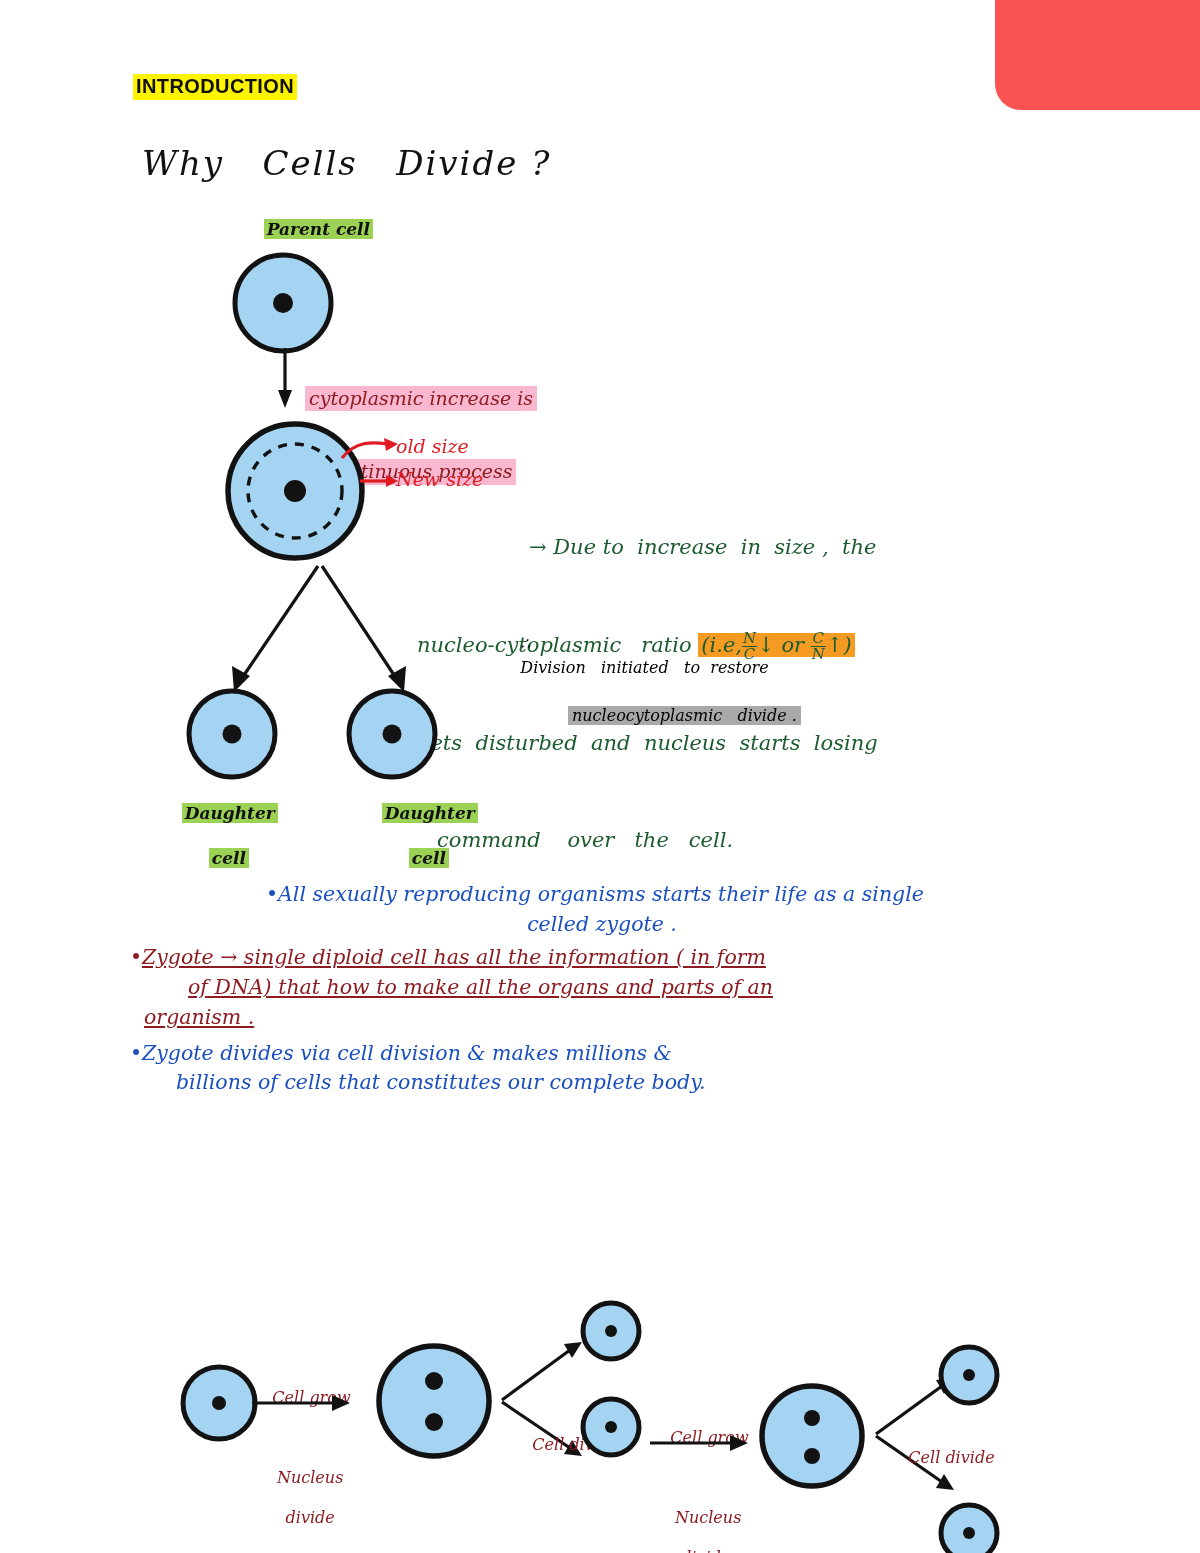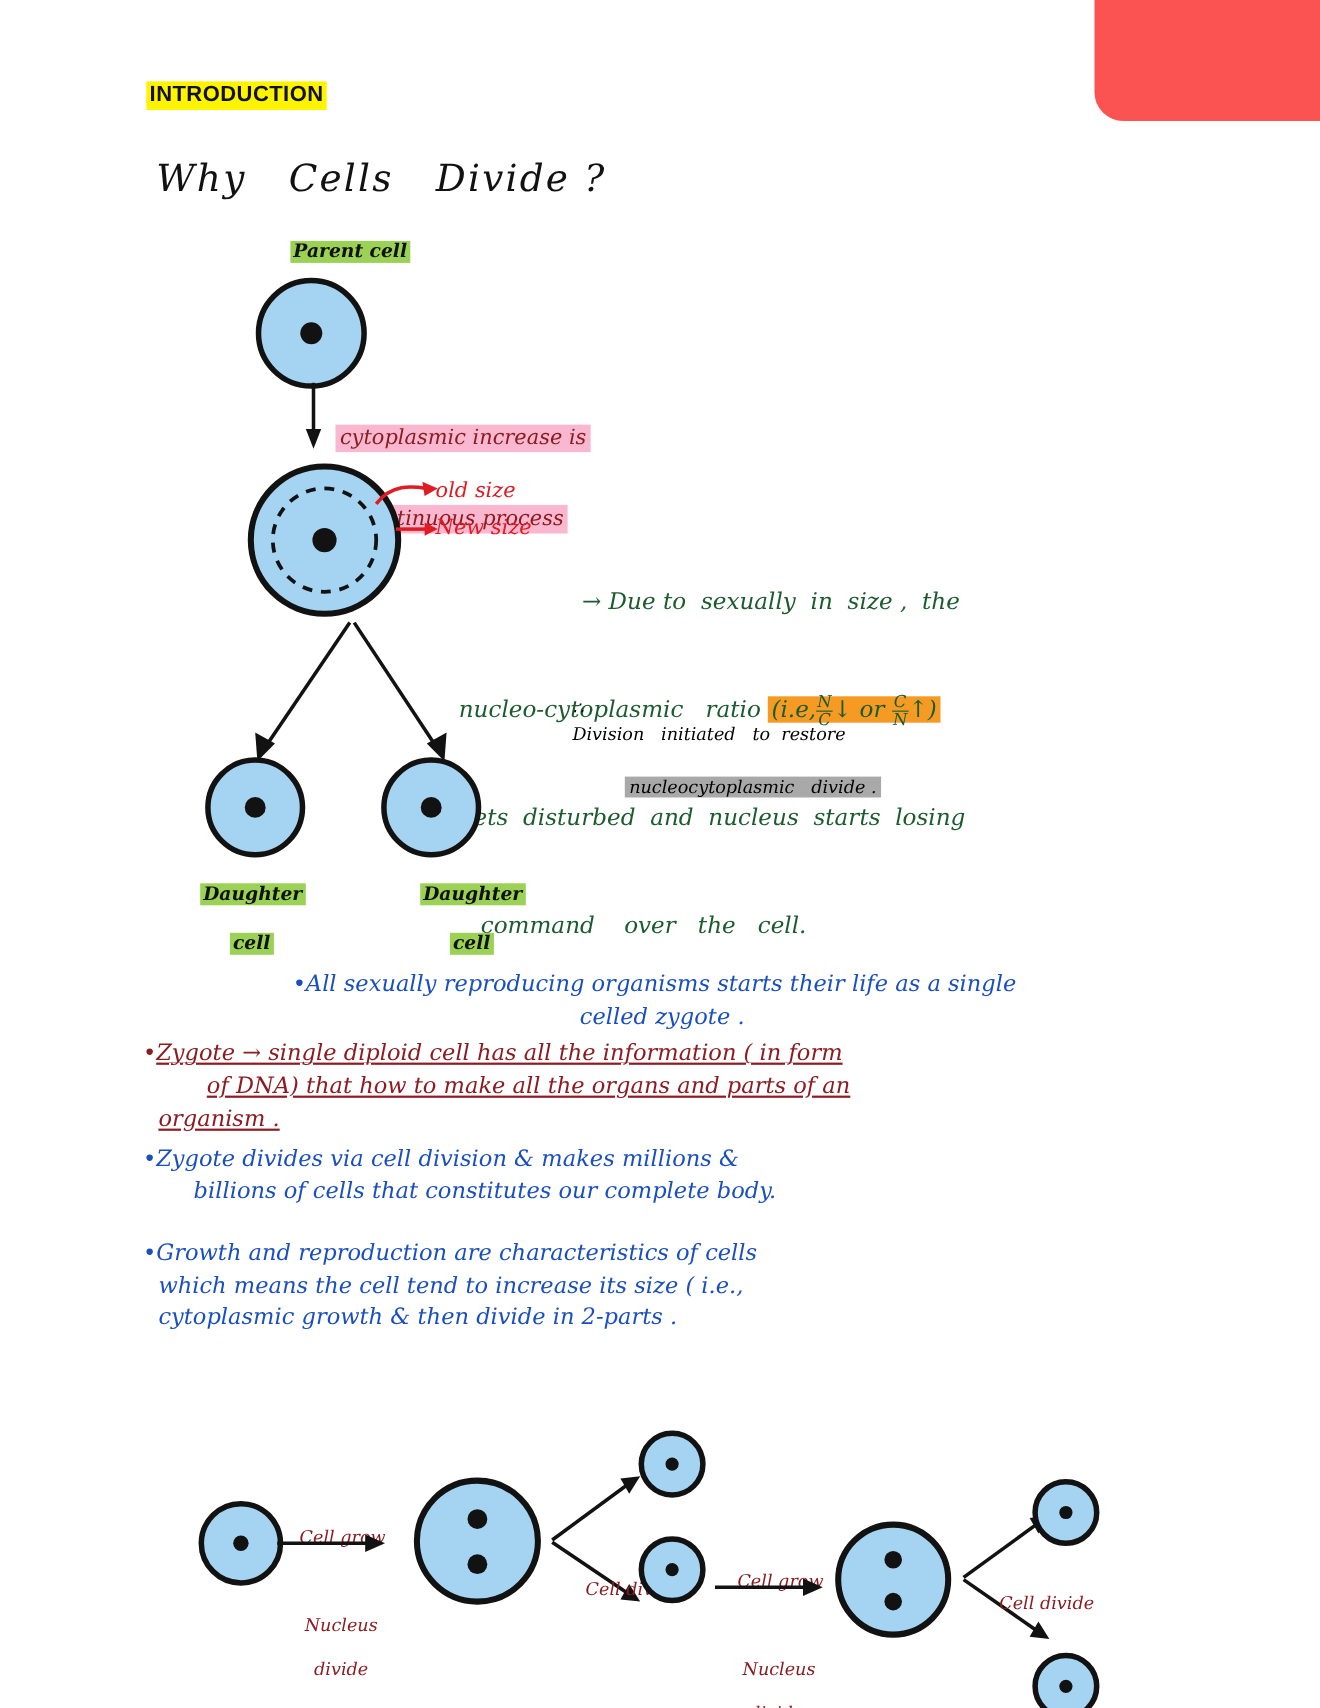--- a/index.html
+++ b/index.html
@@ -163,21 +163,21 @@
   </svg>
   <svg style="left:358px;top:470px;" width="44" height="20" viewBox="0 0 44 20">
     <line class="arwred" x1="2" y1="11" x2="30" y2="11"></line>
     <polygon points="40,11 28,5 28,17" fill="#E01B22"></polygon>
   </svg>
 
   <div class="hw note-red-old">old size</div>
   <div class="hw note-red-new">New size</div>
 
   <div class="hw note-green">
-    <span class="ln">→ Due to  sexually  in  size ,  the</span>
+    <span class="ln">→ Due to  increase  in  size ,  the</span>
     <span class="ln ln2"><span>nucleo-cytoplasmic   ratio </span><span class="hl-orange"><span>(i.e,</span><span class="frac"><span class="n">N</span><span class="d">C</span></span><span>↓</span><span> or </span><span class="frac"><span class="n">C</span><span class="d">N</span></span><span>↑</span><span>)</span></span></span>
     <span class="ln ln3">gets  disturbed  and  nucleus  starts  losing</span>
     <span class="ln ln4">command    over   the   cell.</span>
   </div>
 
   <div class="hw note-div">
     <span>∴</span>
     <span>Division   initiated   to  restore</span>
     <span class="ln2"><span class="hl-gray">nucleocytoplasmic   divide .</span></span>
   </div>
@@ -220,25 +220,20 @@
       <span class="dot">•</span><span>Zygote  →  single  diploid  cell  has  all  the   information ( in form</span>
       <span class="ind i2">of  DNA) that  how  to  make  all  the   organs  and  parts  of  an</span>
       <span class="ind i1">organism .</span>
     </div>
 
     <div class="bl b3 blue">
       <span class="dot">•</span><span>Zygote  divides  via   cell division   &amp;  makes   millions  &amp;</span>
       <span class="ind i3">billions  of  cells   that   constitutes   our  complete  body.</span>
     </div>
 
-    <div class="bl b4 blue">
-      <span class="dot">•</span><span>Growth  and   reproduction   are   characteristics  of  cells</span>
-      <span class="ind i1">which   means   the   cell   tend    to   increase  its  size ( i.e.,</span>
-      <span class="ind i1">cytoplasmic   growth  &amp;  then   divide   in  2-parts .</span>
-    </div>
 
   </div>
 
   <svg style="left:176px;top:1360px;" width="86" height="86" viewBox="0 0 86 86">
     <circle class="cellfill" cx="43" cy="43" r="36"></circle>
     <circle class="cellstroke" cx="43" cy="43" r="36" stroke-width="5"></circle>
     <circle class="nuc" cx="43" cy="43" r="7"></circle>
   </svg>
 
   <div class="dlbl" style="left:252px;top:1368px;width:96px;">

